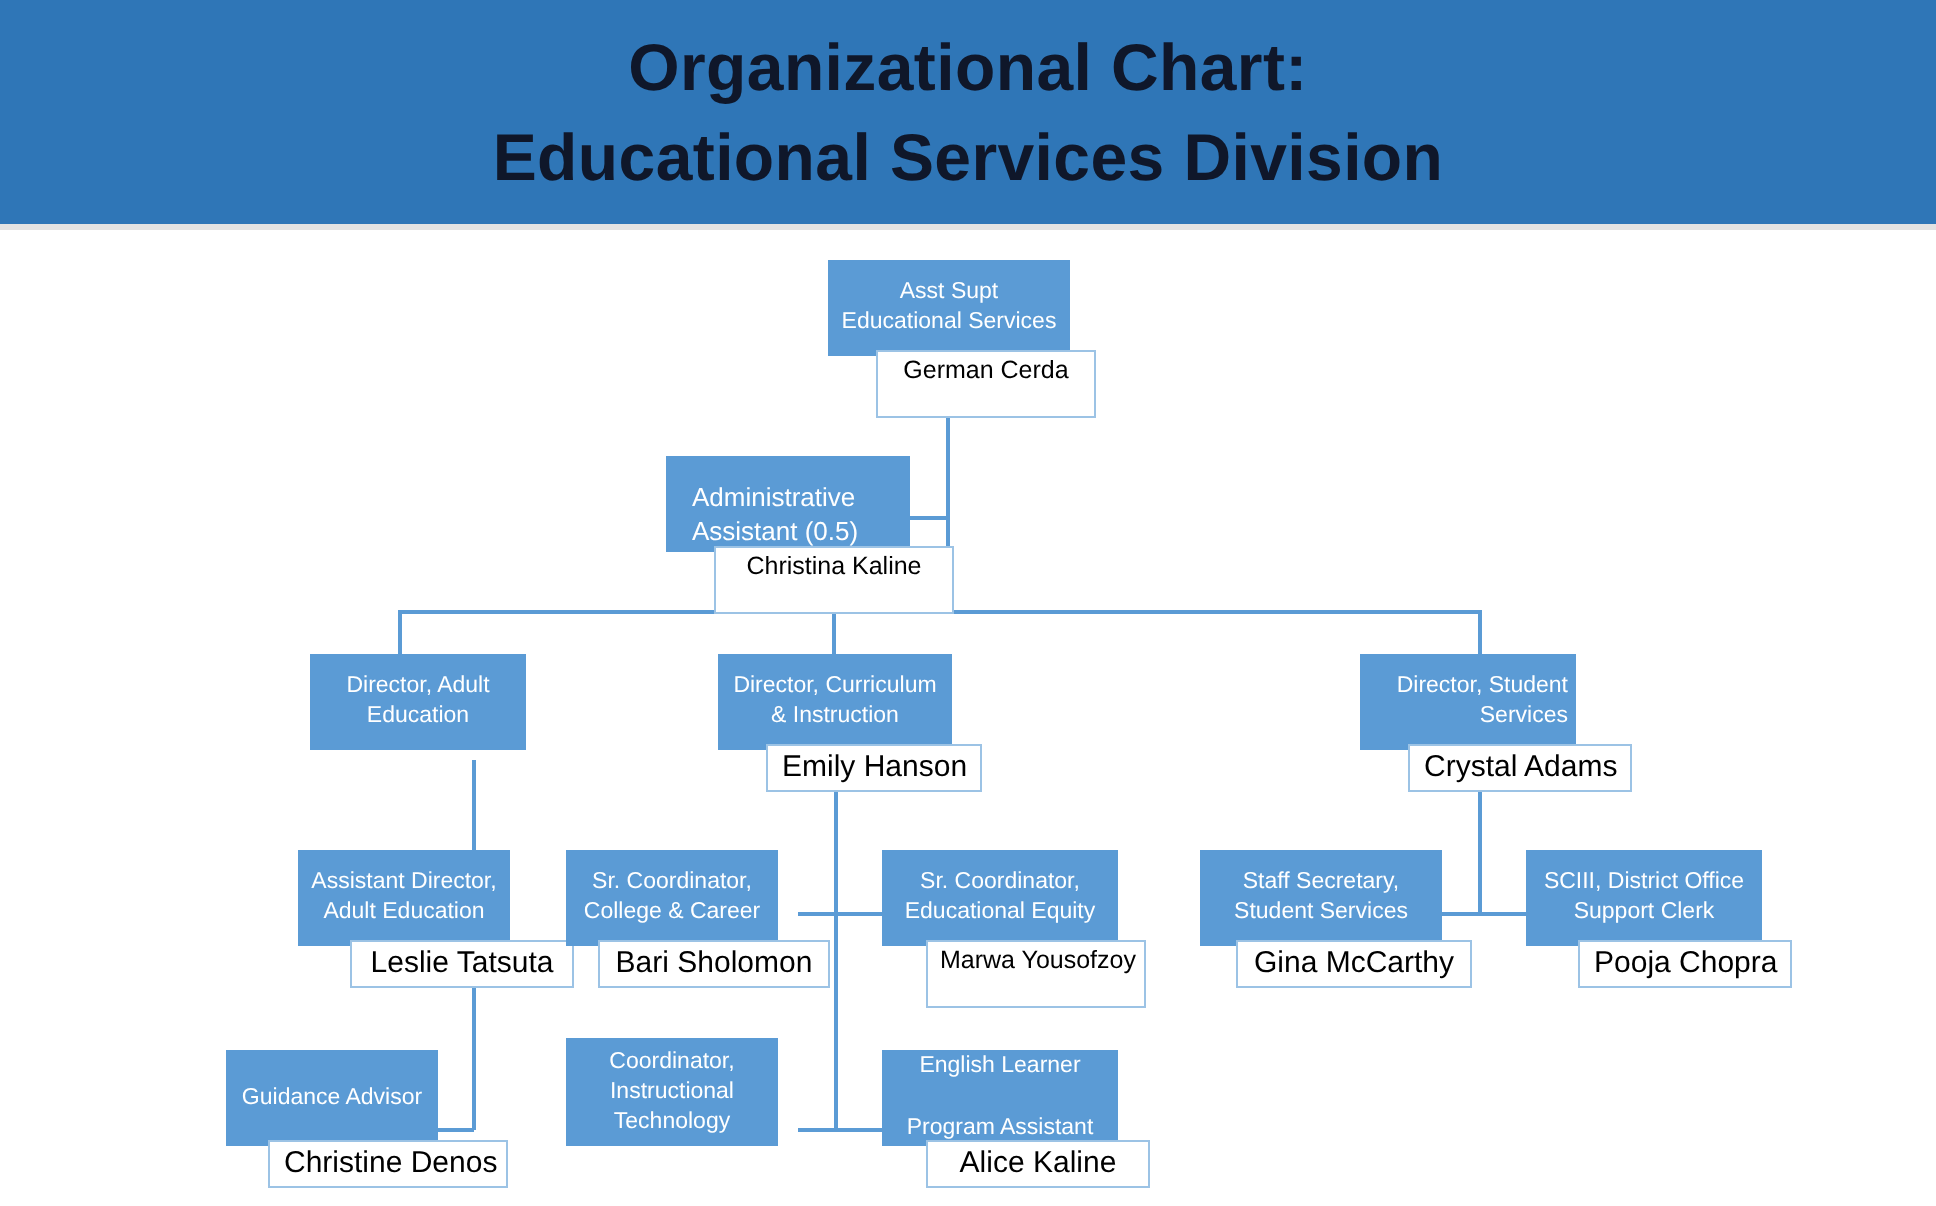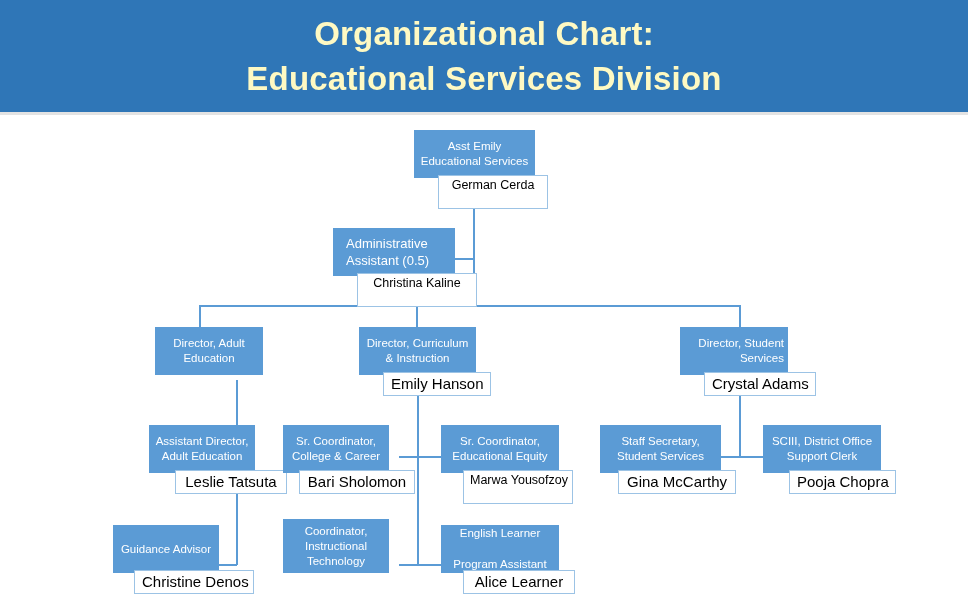--- a/index.html
+++ b/index.html
@@ -23,21 +23,21 @@
     width: 968px;
     height: 112px;
     background: #2f76b7;
     box-sizing: border-box;
     display: flex;
     flex-direction: column;
     align-items: center;
     justify-content: center;
   }
   #header-banner .title-line {
-    color: #fef9c3;
+    color: #0f172a;
     font-weight: bold;
     font-size: 33px;
     line-height: 45px;
     letter-spacing: 0.2px;
     text-align: center;
     white-space: nowrap;
   }
   #header-rule {
     position: absolute;
     left: 0;
@@ -137,28 +137,28 @@
   <div class="connector h" style="left:417px; top:341px; width:24px;"></div>
   <div class="connector h" style="left:399px; top:449px; width:19px;"></div>
   <div class="connector h" style="left:417px; top:449px; width:24px;"></div>
 
   <div class="connector v" style="left:739px; top:265px; height:77px;"></div>
   <div class="connector h" style="left:721px; top:341px; width:19px;"></div>
   <div class="connector h" style="left:739px; top:341px; width:24px;"></div>
 
   <div class="node" style="left:414px; top:15px; width:134px; height:82px;">
     <div class="role-box" style="width:121px; height:48px;">
-      <span class="role-line">Asst Emily</span>
+      <span class="role-line">Asst Supt</span>
       <span class="role-line">Educational Services</span>
     </div>
     <div class="name-box small" style="left:24px; top:45px; width:110px;">German Cerda</div>
   </div>
 
   <div class="node" style="left:333px; top:113px; width:148px; height:82px;">
-    <div class="role-box" style="width:122px; height:48px; font-size:13px; line-height:17px; align-items:flex-start; padding-left:13px;">
+    <div class="role-box" style="width:122px; height:48px; font-size:13px; line-height:17px; align-items:flex-start; padding-left:13px;justify-content:flex-end;">
       <span class="role-line">Administrative</span>
       <span class="role-line">Assistant (0.5)</span>
     </div>
     <div class="name-box small" style="left:24px; top:45px; width:120px;">Christina Kaline</div>
   </div>
 
   <div class="node" style="left:155px; top:212px; width:170px; height:82px;">
     <div class="role-box" style="width:108px; height:48px;">
       <span class="role-line">Director, Adult</span>
       <span class="role-line">Education</span>
@@ -234,16 +234,16 @@
       <span class="role-line">Instructional</span>
       <span class="role-line">Technology</span>
     </div>
   </div>
 
   <div class="node" style="left:441px; top:410px; width:190px; height:82px;">
     <div class="role-box" style="width:118px; height:48px;gap:16px;">
       <span class="role-line">English Learner</span>
       <span class="role-line">Program Assistant</span>
     </div>
-    <div class="name-box" style="left:22px; top:45px; width:112px;">Alice Learner</div>
+    <div class="name-box" style="left:22px; top:45px; width:112px;">Alice Kaline</div>
   </div>
 
 </div>
 
 </body></html>

